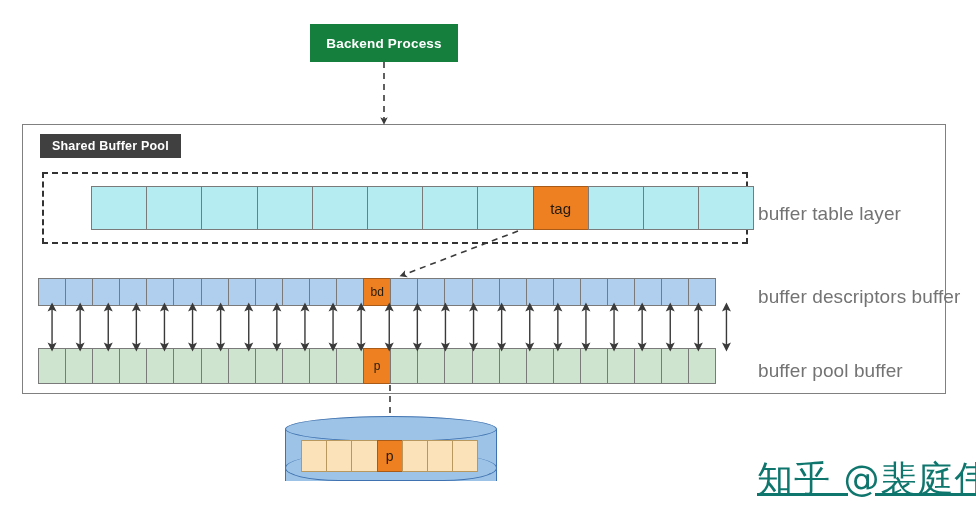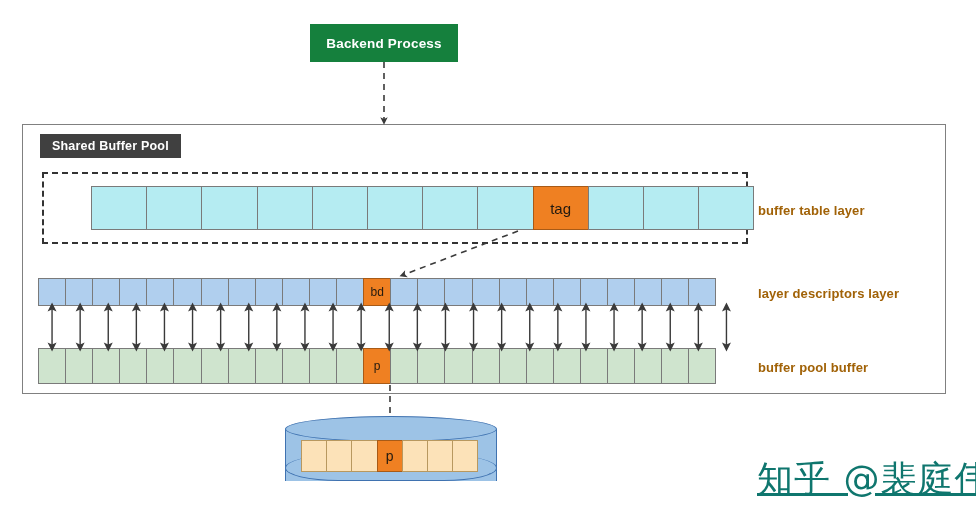--- a/index.html
+++ b/index.html
@@ -144,23 +144,23 @@
   }
   #row-pool .cell.hot {
     background: #ef8022;
     border-color: #a85a16;
     color: #231a10;
   }
 
   
   .layer-label {
     position: absolute;
-    font-size: 13px;
-    font-weight: bold;
-    color: #a16207;
+    font-size: 19px;
+    font-weight: normal;
+    color: #737373;
     white-space: nowrap;
     letter-spacing: 0.1px;
   }
   #label-table { left: 758px; top: 203px; }
   #label-desc  { left: 758px; top: 286px; }
   #label-pool  { left: 758px; top: 360px; }
 
   
   #arrows {
     position: absolute;
@@ -326,21 +326,21 @@
       <div class="cell"></div>
       <div class="cell"></div>
       <div class="cell"></div>
       <div class="cell"></div>
       <div class="cell"></div>
       <div class="cell"></div>
       <div class="cell"></div>
     </div>
 
   <div class="layer-label" id="label-table">buffer table layer</div>
-  <div class="layer-label" id="label-desc">layer descriptors layer</div>
+  <div class="layer-label" id="label-desc">buffer descriptors buffer</div>
   <div class="layer-label" id="label-pool">buffer pool buffer</div>
 
   <svg id="arrows" viewBox="0 0 976 514" xmlns="http://www.w3.org/2000/svg">
     <defs>
       <marker id="ah" markerWidth="9" markerHeight="9" refX="4.5" refY="4.5" orient="auto" markerUnits="userSpaceOnUse">
         <path d="M0.8,0.8 L8.2,4.5 L0.8,8.2 L2.6,4.5 Z" fill="#3a3a3a"></path>
       </marker>
     <marker id="ah-up" markerWidth="11" markerHeight="11" refX="5.5" refY="5.5" orient="auto" markerUnits="userSpaceOnUse">
           <path d="M1,1 L10,5.5 L1,10 L3,5.5 Z" fill="#3a3a3a"></path>
         </marker>

